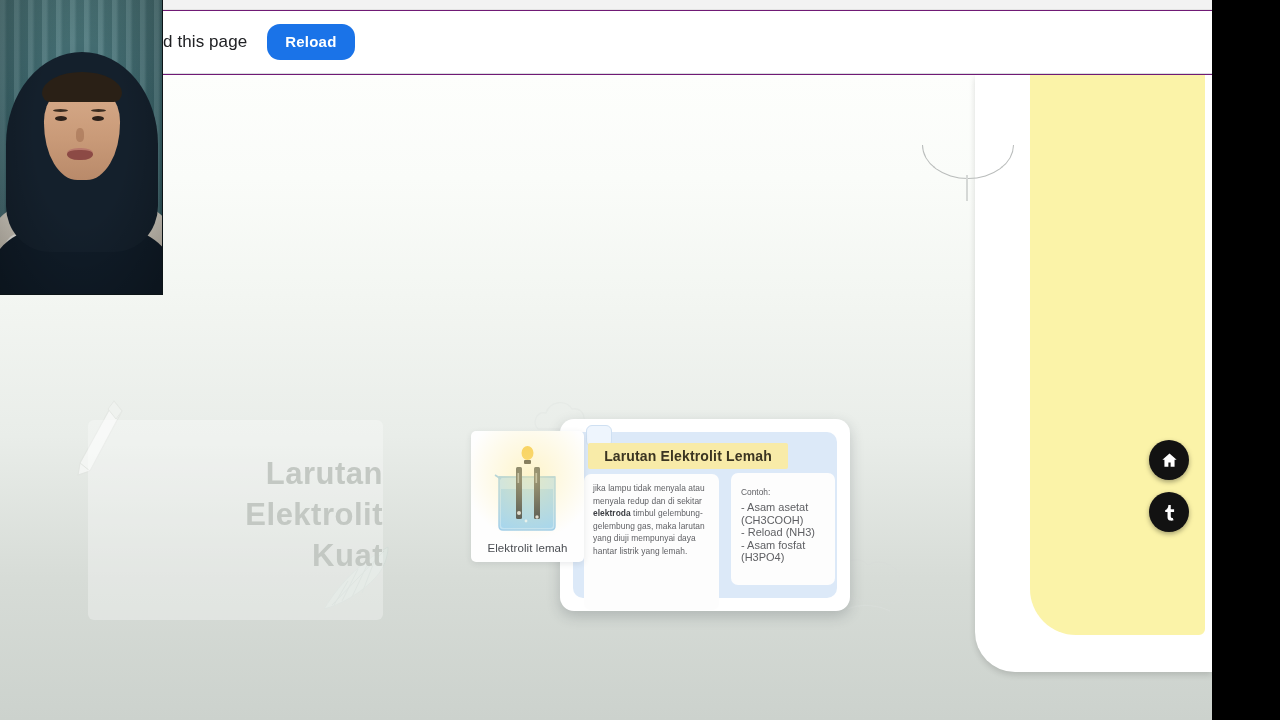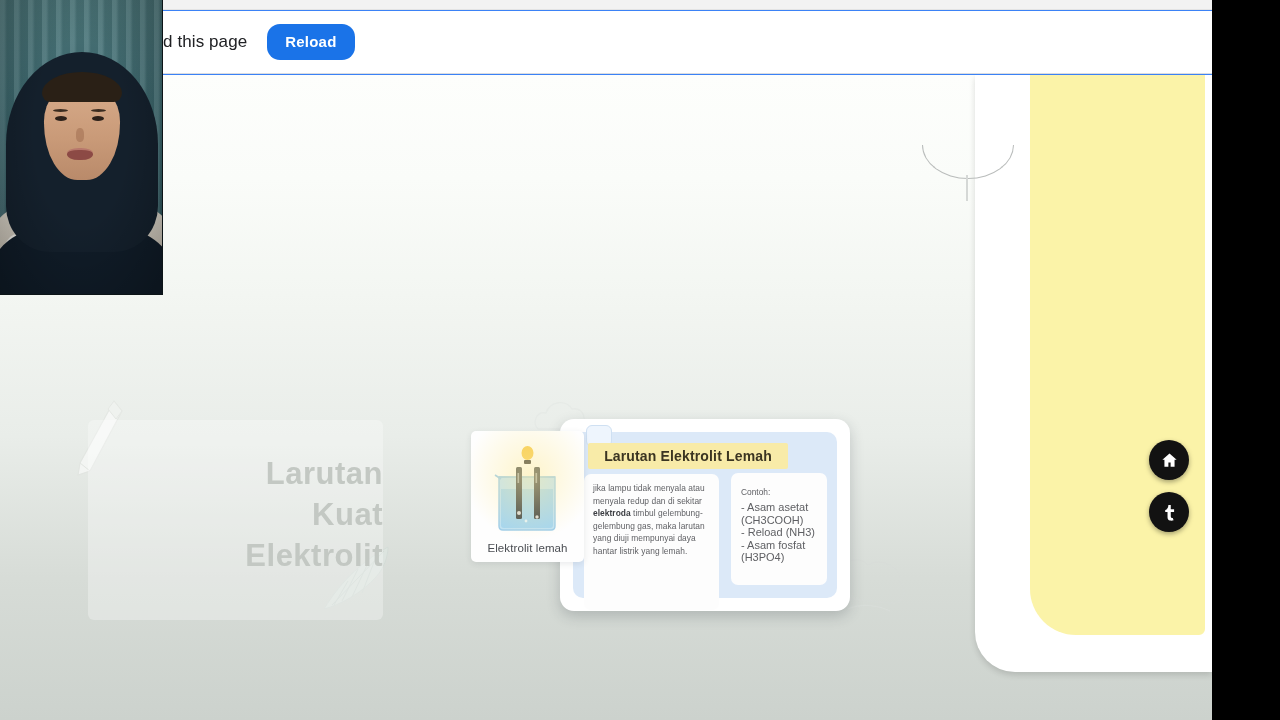--- a/index.html
+++ b/index.html
@@ -7,21 +7,21 @@
   html, body {
     width: 1280px; height: 720px;
     overflow: hidden;
     background: #000;
     font-family: "Liberation Sans", sans-serif;
   }
   #screen {
     position: relative;
     width: 1280px; height: 720px;
     overflow: hidden;
-    background: #3b82f6;
+    background: #701a75;
     padding-left: 44px;
   }
 
   
   .browser-top {
     position: absolute;
     left: 0; top: 0;
     width: 1280px; height: 10px;
     background: #f2f2f2;
     border-bottom: 1px solid #e3e3e3;
@@ -199,21 +199,21 @@
     position: absolute;
     left: 584px; top: 399px;
     width: 135px; height: 136px;
     background: #fdfdfd;
     border-radius: 7px;
     padding: 8px 8px 6px 9px;
   }
   .popup-body-right {
     position: absolute;
     left: 731px; top: 398px;
-    width: 96px; height: 112px;
+    width: 104px; height: 112px;
     background: #fdfdfd;
     border-radius: 7px;
     padding: 13px 8px 6px 10px;
   }
   .popup-para {
     font-size: 8.4px;
     line-height: 12.6px;
     color: #5e5f63;
     letter-spacing: .05px;
   }
@@ -410,22 +410,22 @@
       <path d="M28 64 C40 58 58 60 70 66" fill="none" stroke="#dde1de" stroke-width="1.2"></path>
     </svg>
 
     <svg class="deco-cloud2" viewBox="0 0 60 45">
       <path d="M8 34 C2 28 6 16 16 18 C20 6 36 4 42 14 C54 12 58 26 50 34 Z" fill="none" stroke="#dde2df" stroke-width="1.3"></path>
     </svg>
 
     <div class="ghost-card"></div>
     <div class="ghost-title">
       <div>Larutan</div>
+      <div>Elektrolit</div>
       <div>Kuat</div>
-      <div>Elektrolit</div>
     </div>
 
     <div class="popup-card">
       <div class="popup-inner"></div>
     </div>
     <div class="popup-corner-box"></div>
 
     <div class="popup-title">Larutan Elektrolit Lemah</div>
 
     <div class="popup-body-left">

